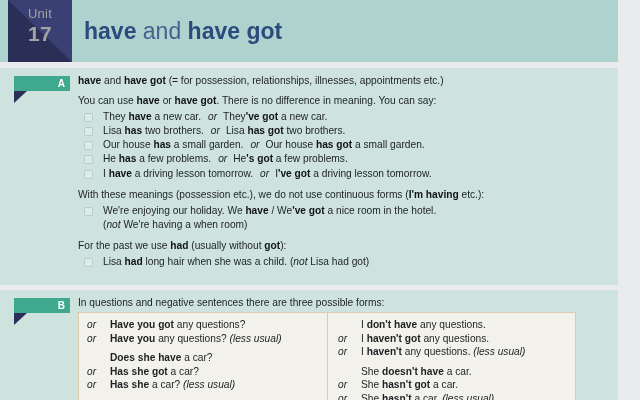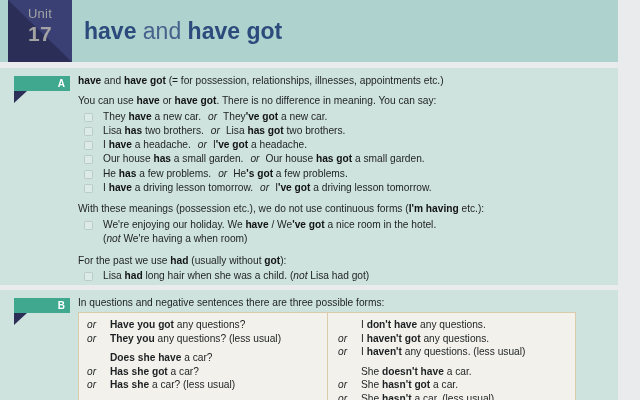--- a/index.html
+++ b/index.html
@@ -106,21 +106,21 @@
     position:absolute; top:5px; width:244px;
     font-size:10.2px; line-height:13.4px; color:#1d2022;
   }
   .col.left{ left:1px; }
   .col.right{ left:252px; }
   .frow{ position:relative; padding-left:30px; white-space:nowrap; height:13.6px; }
   .frow .or{
     position:absolute; left:7px; top:0; font-style:italic; color:#1d2022;
   }
   .frow b{ font-weight:bold; }
-  .frow .lu{ }
+  .frow .lu{ font-style:italic; }
   .fgap{ height:6px; }
 
   
   .margin-strip{
     position:absolute; left:618px; top:0; width:22px; height:400px;
     background:#e9ebec;
   }
 </style>
 </head>
 <body>
@@ -157,21 +157,20 @@
       <div class="para" style="margin-top:7px;">
         <span>You can use</span>
         <b>have</b>
         <span>or</span>
         <b>have got</b><span>.  There is no difference in meaning.  You can say:</span>
       </div>
 
       <ul class="ex" id="a-examples">
           <li><span>They </span><b>have</b><span> a new car.</span><span class="orsep" style="padding-left: 7px; padding-right: 6px;">or</span><span>They</span><b>'ve got</b><span> a new car.</span></li>
           <li><span>Lisa </span><b>has</b><span> two brothers.</span><span class="orsep" style="padding-left: 7px; padding-right: 6px;">or</span><span>Lisa </span><b>has got</b><span> two brothers.</span></li>
-          <li><span>I </span><b>have</b><span> a headache.</span><span class="orsep" style="padding-left: 7px; padding-right: 6px;">or</span><span>I</span><b>'ve got</b><span> a headache.</span></li>
           <li><span>Our house </span><b>has</b><span> a small garden.</span><span class="orsep" style="padding-left: 7px; padding-right: 6px;">or</span><span>Our house </span><b>has got</b><span> a small garden.</span></li>
           <li><span>He </span><b>has</b><span> a few problems.</span><span class="orsep" style="padding-left: 7px; padding-right: 6px;">or</span><span>He</span><b>'s got</b><span> a few problems.</span></li>
           <li><span>I </span><b>have</b><span> a driving lesson tomorrow.</span><span class="orsep" style="padding-left: 7px; padding-right: 6px;">or</span><span>I</span><b>'ve got</b><span> a driving lesson tomorrow.</span></li>
         </ul>
 
       <div class="para" style="margin-top:8px;">
         <span>With these meanings (possession etc.), we do not use continuous forms (</span><b>I'm having</b><span> etc.):</span>
       </div>
 
       <ul class="ex">
@@ -203,21 +202,21 @@
     <div class="sec-fold"></div>
 
     <div class="body">
       <div class="lead">In questions and negative sentences there are three possible forms:</div>
     </div>
 
     <div class="forms-box">
       <div class="vdiv"></div>
       <div class="col left" id="b-left">
           <div class="frow"><span class="or">or</span><span></span><b>Have you got</b><span> any questions?</span></div>
-          <div class="frow"><span class="or">or</span><span></span><b>They you</b><span> any questions?</span><span class="lu">  (less usual)</span></div>
+          <div class="frow"><span class="or">or</span><span></span><b>Have you</b><span> any questions?</span><span class="lu">  (less usual)</span></div>
           <div class="fgap"></div>
           <div class="frow"><span></span><b>Does she have</b><span> a car?</span></div>
           <div class="frow"><span class="or">or</span><span></span><b>Has she got</b><span> a car?</span></div>
           <div class="frow"><span class="or">or</span><span></span><b>Has she</b><span> a car?</span><span class="lu">  (less usual)</span></div>
         </div>
       <div class="col right" id="b-right">
           <div class="frow"><span>I </span><b>don't have</b><span> any questions.</span></div>
           <div class="frow"><span class="or">or</span><span>I </span><b>haven't got</b><span> any questions.</span></div>
           <div class="frow"><span class="or">or</span><span>I </span><b>haven't</b><span> any questions.</span><span class="lu">  (less usual)</span></div>
           <div class="fgap"></div>

